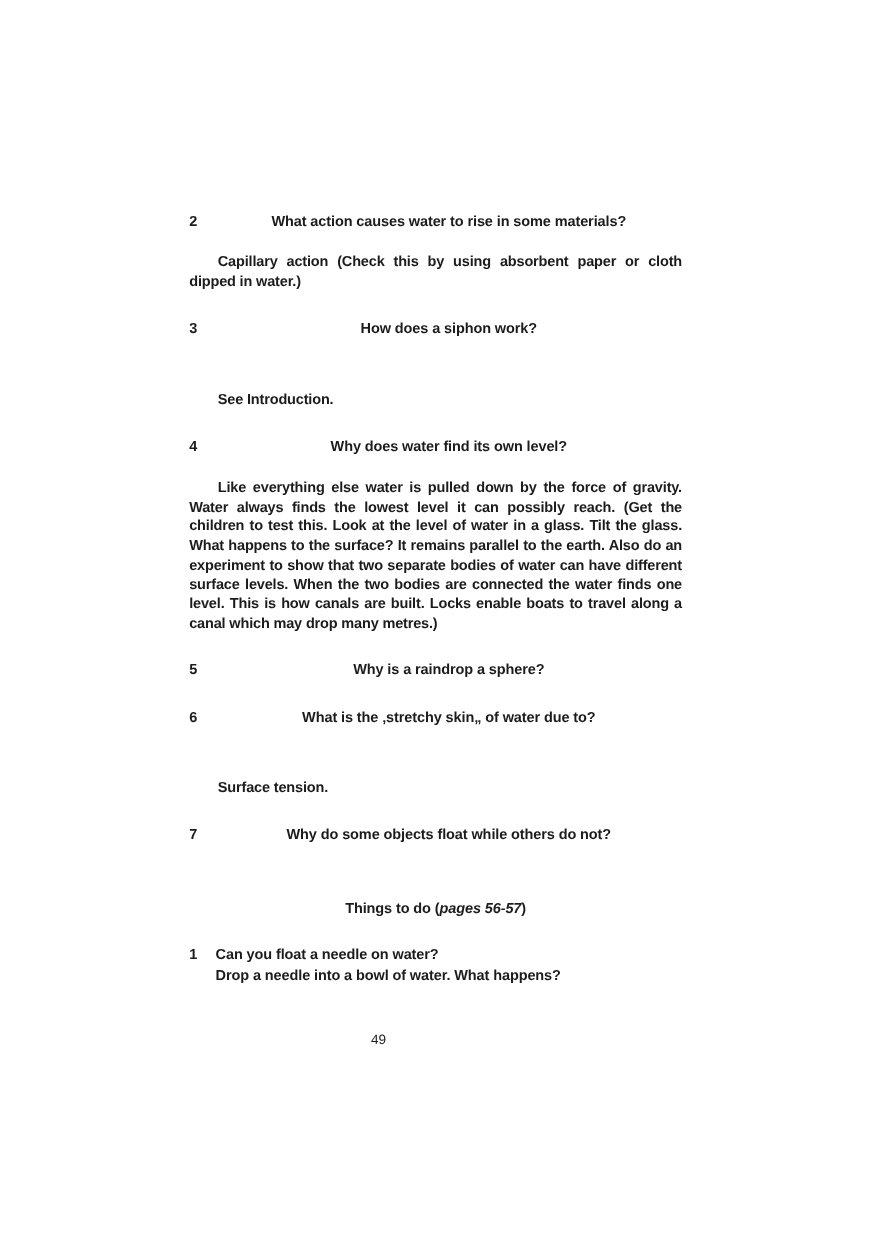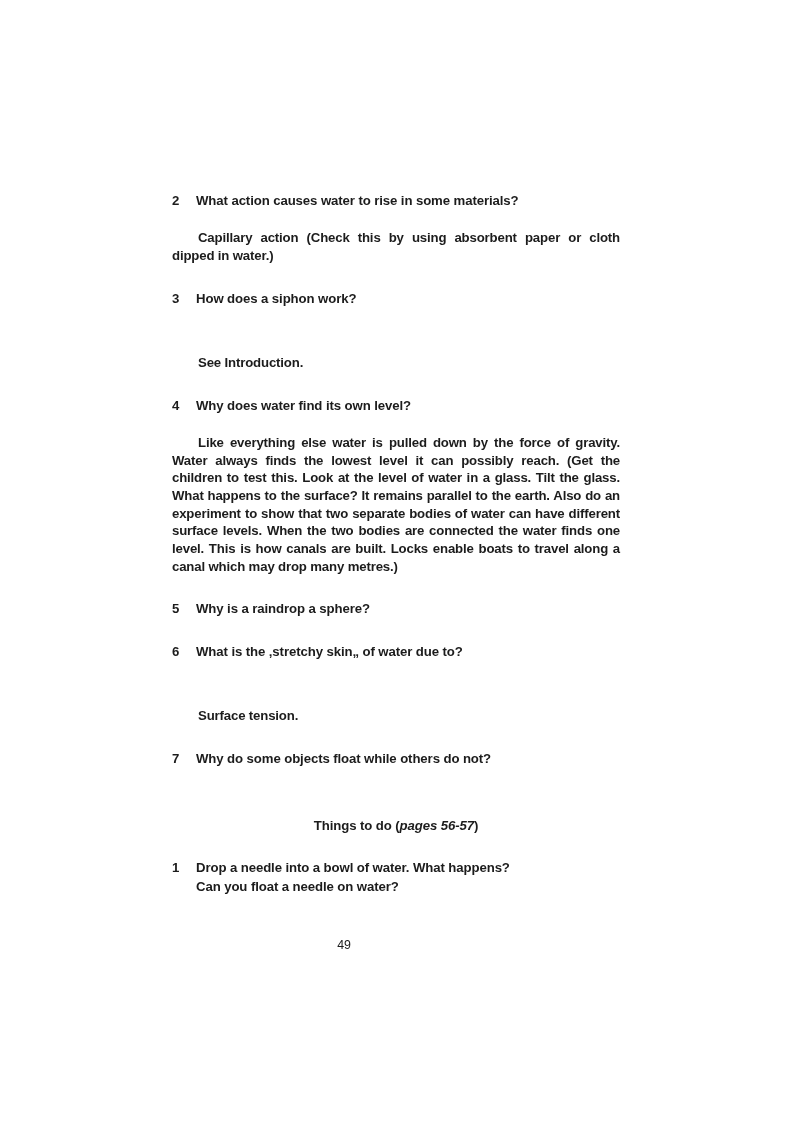--- a/index.html
+++ b/index.html
@@ -35,20 +35,21 @@
     letter-spacing: -0.1px;
     margin: 0;
   }
   .qa-num {
     width: 24px;
     flex: 0 0 24px;
     font-weight: bold;
   }
   .qa-text {
     flex: 1 1 auto;
+    text-align: center;
   }
 
   
   .qa-answer {
     font-size: 13.2px;
     font-weight: normal;
     line-height: 1.335;
     letter-spacing: -0.15px;
     text-align: justify;
     text-justify: inter-word;
@@ -152,21 +153,21 @@
       <span class="qa-text">Why do some objects float while others do not?</span>
     </div>
 
     <div class="things-heading" style="margin-top:50px;text-align:center;">
       <span>Things to do</span><span class="paren"> (</span><span class="pages">pages 56-57</span><span class="paren">)</span>
     </div>
 
     <div class="todo-item" style="margin-top:25px;">
       <span class="todo-num">1</span>
       <span class="todo-lines">
+        <span class="todo-line">Can you float a needle on water?</span>
         <span class="todo-line">Drop a needle into a bowl of water. What happens?</span>
-        <span class="todo-line">Can you float a needle on water?</span>
       </span>
     </div>
 
   </div>
 
   <div class="folio">49</div>
 </div>
 
 </body></html>

